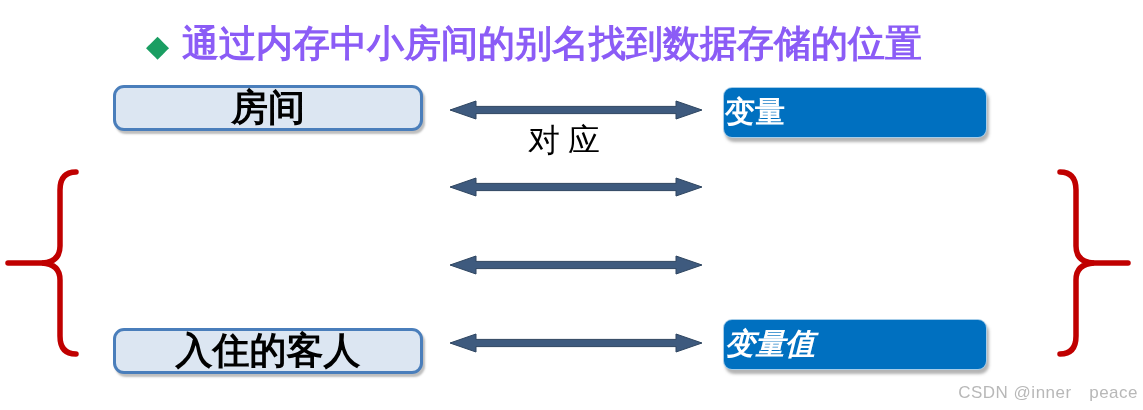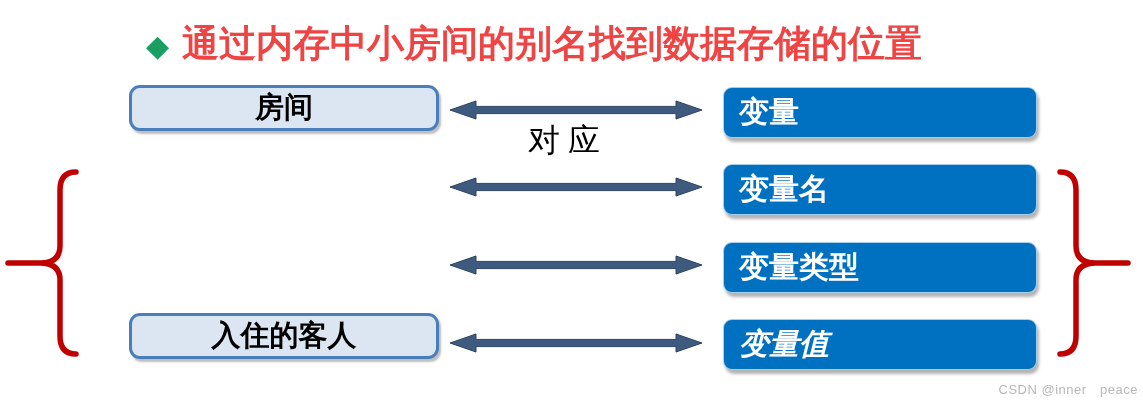--- a/index.html
+++ b/index.html
@@ -14,66 +14,66 @@
   .title-row{
     position:absolute;left:146px;top:22px;
     display:flex;align-items:center;gap:13px;
     white-space:nowrap;
   }
   .diamond{
     font-size:30px;line-height:30px;color:#1a9e62;
     transform:translateY(2px);
   }
   .title-text{
-    font-size:37px;font-weight:bold;color:#ef4444;
+    font-size:37px;font-weight:bold;color:#8b5cf6;
     letter-spacing:0px;line-height:44px;
   }
   
   .lbox{
     position:absolute;left:113px;width:310px;height:46px;
     background:#dce6f2;
     border:3px solid #4a7ebb;border-radius:11px;
     box-sizing:border-box;
     box-shadow:2px 3px 2px rgba(110,110,110,0.45);
     display:flex;align-items:center;justify-content:center;
-    font-size:29px;font-weight:bold;color:#000;margin-left:16px;
+    font-size:37px;font-weight:bold;color:#000;
   }
   
   .rbox{
-    position:absolute;left:723px;width:314px;height:51px;
+    position:absolute;left:723px;width:264px;height:51px;
     background:#0070c0;
     border:1px solid rgba(255,255,255,0.65);border-radius:9px;
     box-sizing:border-box;
     box-shadow:2px 4px 3px rgba(105,105,105,0.5);
     display:flex;align-items:center;
-    padding-left:15px;
+    padding-left:1px;
     font-size:30px;font-weight:bold;color:#fff;
   }
-  .r1l{top:85px;}  .r2l{top:163px;}  .r3l{top:241px;}  .r4l{top:313px;}
+  .r1l{top:85px;}  .r2l{top:163px;}  .r3l{top:241px;}  .r4l{top:328px;}
   .r1r{top:87px;}  .r2r{top:164px;}  .r3r{top:242px;}  .r4r{top:319px;font-style:italic;}
   
   .arrow{
     position:absolute;left:449px;width:254px;height:22px;
   }
   .a1{top:99px;} .a2{top:176px;} .a3{top:254px;} .a4{top:332px;}
   
   .arrow-label{
     position:absolute;left:528px;top:119px;
     font-family:"Liberation Serif","DejaVu Serif",serif;
     font-size:32px;color:#000;letter-spacing:8px;
     white-space:nowrap;
   }
   
   .brace{position:absolute;top:168px;width:76px;height:190px;}
   .brace-left{left:4px;}
   .brace-right{left:1056px;}
   
   .watermark{
     position:absolute;right:5px;top:381px;
-    font-size:13px;color:#b8b8b8;letter-spacing:0.5px;
+    font-size:17px;color:#b8b8b8;letter-spacing:0.5px;
     white-space:pre;
   }
 </style>
 </head>
 <body>
 
 <div class="stage">
 
   <div class="title-row">
     <span class="diamond">◆</span>
@@ -84,26 +84,24 @@
   <svg class="arrow a1" viewBox="0 0 254 22" aria-hidden="true">
     <path d="M1,11 L27,2 L27,7.4 L227,7.4 L227,2 L253,11 L227,20 L227,14.6 L27,14.6 L27,20 Z" fill="#3e5a7e" stroke="#2e4560" stroke-width="1"></path>
   </svg>
   <div class="rbox r1r">变量</div>
 
   <div class="arrow-label">对应</div>
 
   <svg class="arrow a2" viewBox="0 0 254 22" aria-hidden="true">
     <path d="M1,11 L27,2 L27,7.4 L227,7.4 L227,2 L253,11 L227,20 L227,14.6 L27,14.6 L27,20 Z" fill="#3e5a7e" stroke="#2e4560" stroke-width="1"></path>
   </svg>
-  <div class="rbox r2r">变量名</div>
 
   <svg class="arrow a3" viewBox="0 0 254 22" aria-hidden="true">
     <path d="M1,11 L27,2 L27,7.4 L227,7.4 L227,2 L253,11 L227,20 L227,14.6 L27,14.6 L27,20 Z" fill="#3e5a7e" stroke="#2e4560" stroke-width="1"></path>
   </svg>
-  <div class="rbox r3r">变量类型</div>
 
   <div class="lbox r4l">入住的客人</div>
   <svg class="arrow a4" viewBox="0 0 254 22" aria-hidden="true">
     <path d="M1,11 L27,2 L27,7.4 L227,7.4 L227,2 L253,11 L227,20 L227,14.6 L27,14.6 L27,20 Z" fill="#3e5a7e" stroke="#2e4560" stroke-width="1"></path>
   </svg>
   <div class="rbox r4r">变量值</div>
 
   <svg class="brace brace-left" viewBox="0 0 76 190" aria-hidden="true">
     <path d="M72,4 Q56,4 56,22 L56,78 Q56,94 38,95 Q56,96 56,112 L56,168 Q56,186 72,186" fill="none" stroke="#c00000" stroke-width="5.5" stroke-linecap="round"></path>
     <path d="M38,95 L4,95" fill="none" stroke="#c00000" stroke-width="5.5" stroke-linecap="round"></path>

